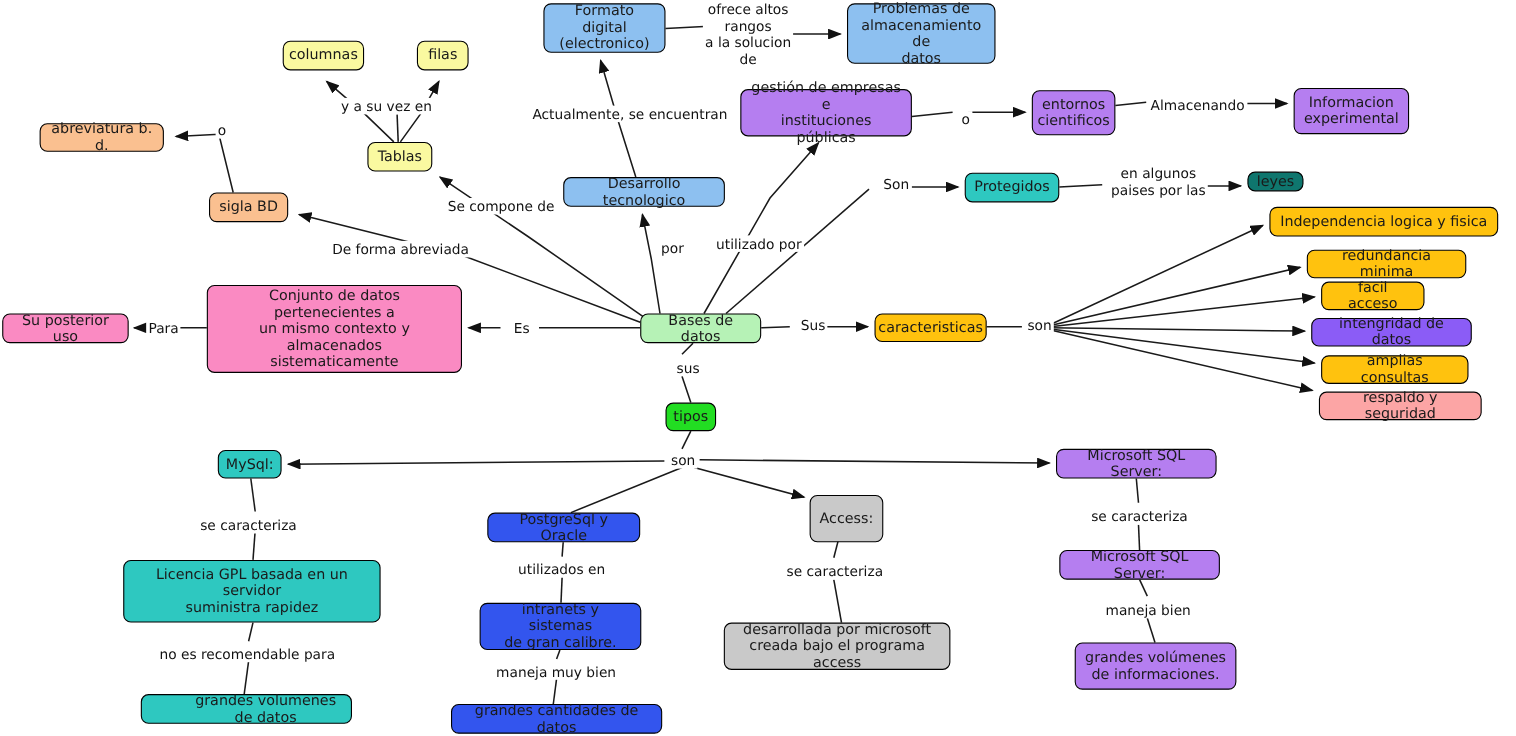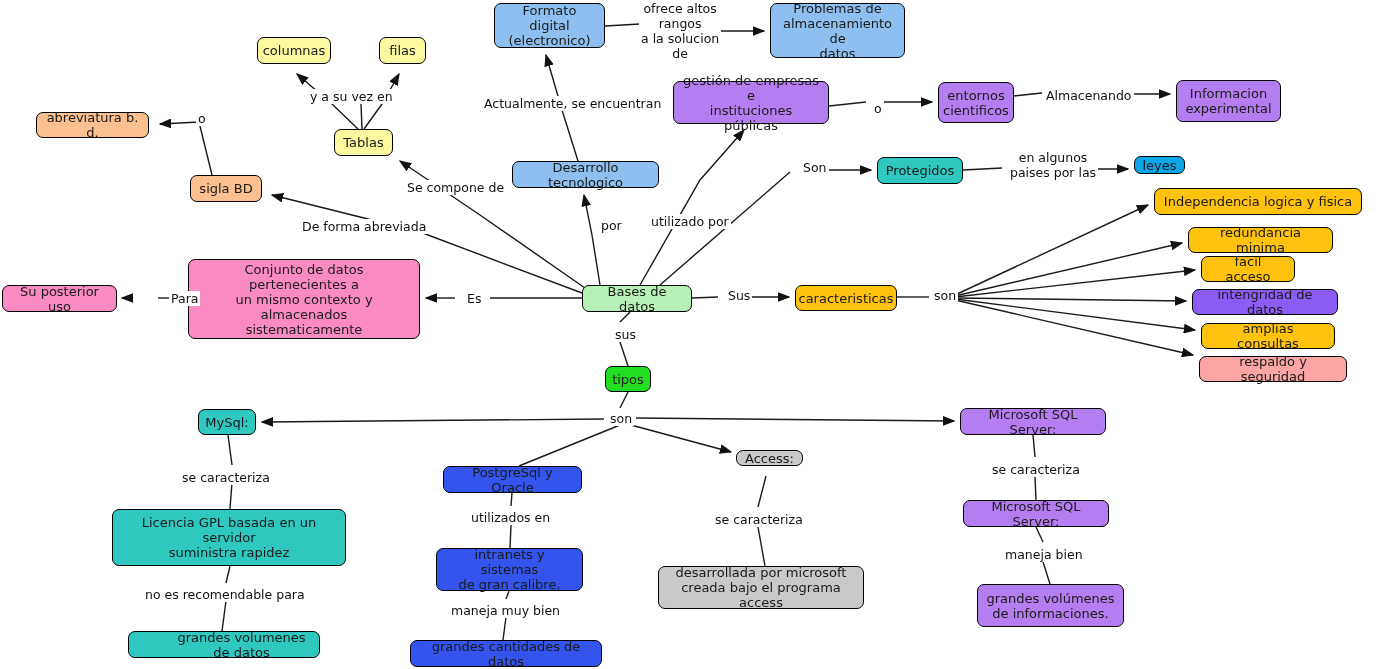--- a/index.html
+++ b/index.html
@@ -130,21 +130,21 @@
 almacenamiento de
 datos</div>
       <div class="node" style="left: 512px; top: 161px; width: 147px; height: 27px; background: rgb(141, 192, 240);">Desarrollo tecnologico</div>
       <div class="node" style="left: 673px; top: 81px; width: 156px; height: 43px; background: rgb(181, 126, 240);">gestión de empresas e
 instituciones públicas</div>
       <div class="node" style="left: 938px; top: 82px; width: 76px; height: 41px; background: rgb(181, 126, 240);">entornos
 cientificos</div>
       <div class="node" style="left: 1176px; top: 80px; width: 105px; height: 42px; background: rgb(181, 126, 240);">Informacion
 experimental</div>
       <div class="node" style="left: 877px; top: 157px; width: 86px; height: 27px; background: rgb(46, 200, 192);">Protegidos</div>
-      <div class="node" style="left: 1134px; top: 156px; width: 51px; height: 18px; background: #0ea5e9;">leyes</div>
+      <div class="node" style="left: 1134px; top: 156px; width: 51px; height: 18px; background: #0f766e;">leyes</div>
       <div class="node" style="left: 1154px; top: 188px; width: 208px; height: 27px; background: rgb(255, 194, 14);">Independencia logica y fisica</div>
       <div class="node" style="left: 1188px; top: 227px; width: 145px; height: 26px; background: rgb(255, 194, 14);">redundancia minima</div>
       <div class="node" style="left: 1201px; top: 256px; width: 94px; height: 26px; background: rgb(255, 194, 14);">facil acceso</div>
       <div class="node" style="left: 1192px; top: 289px; width: 146px; height: 26px; background: #8b5cf6;">intengridad de datos</div>
       <div class="node" style="left: 1201px; top: 323px; width: 134px; height: 26px; background: rgb(255, 194, 14);">amplias consultas</div>
       <div class="node" style="left: 1199px; top: 356px; width: 148px; height: 26px; background: #fca5a5;">respaldo y seguridad</div>
       <div class="node" style="left: 2px; top: 285px; width: 115px; height: 27px; background: rgb(250, 138, 194);">Su posterior uso</div>
       <div class="node" style="left: 188px; top: 259px; width: 232px; height: 80px; background: rgb(250, 138, 194);">Conjunto de datos pertenecientes a
 un mismo contexto y almacenados
 sistematicamente</div>
@@ -152,21 +152,21 @@
       <div class="node" style="left: 795px; top: 285px; width: 102px; height: 26px; background: rgb(255, 194, 14);">caracteristicas</div>
       <div class="node" style="left: 605px; top: 366px; width: 46px; height: 26px; background: rgb(34, 221, 34);">tipos</div>
       <div class="node" style="left: 198px; top: 409px; width: 58px; height: 26px; background: rgb(46, 200, 192);">MySql:</div>
       <div class="node" style="left: 112px; top: 509px; width: 234px; height: 57px; background: rgb(46, 200, 192);">Licencia GPL basada en un servidor
 suministra rapidez</div>
       <div class="node" style="left: 128px; top: 631px; width: 192px; height: 27px; background: rgb(46, 200, 192); padding-left: 43px;">grandes volumenes de datos</div>
       <div class="node" style="left: 443px; top: 466px; width: 139px; height: 27px; background: rgb(51, 85, 238);">PostgreSql y Oracle</div>
       <div class="node" style="left: 436px; top: 548px; width: 147px; height: 43px; background: rgb(51, 85, 238);">intranets y sistemas
 de gran calibre.</div>
       <div class="node" style="left: 410px; top: 640px; width: 192px; height: 27px; background: rgb(51, 85, 238);">grandes cantidades de datos</div>
-      <div class="node" style="left: 736px; top: 450px; width: 67px; height: 16px; background: rgb(201, 201, 201);">Access:</div>
+      <div class="node" style="left: 736px; top: 450px; width: 67px; height: 43px; background: rgb(201, 201, 201);">Access:</div>
       <div class="node" style="left: 658px; top: 566px; width: 206px; height: 43px; background: rgb(201, 201, 201);">desarrollada por microsoft
 creada bajo el programa access</div>
       <div class="node" style="left: 960px; top: 408px; width: 146px; height: 27px; background: rgb(181, 126, 240);">Microsoft SQL Server:</div>
       <div class="node" style="left: 963px; top: 500px; width: 146px; height: 27px; background: rgb(181, 126, 240);">Microsoft SQL Server:</div>
       <div class="node" style="left: 977px; top: 584px; width: 147px; height: 43px; background: rgb(181, 126, 240);">grandes volúmenes
 de informaciones.</div>
     </div>
   <div id="label-layer">
       <div class="label" style="left: 196px; top: 111px;">o</div>
       <div class="label" style="left: 308px; top: 89px;">y a su vez en</div>
@@ -178,21 +178,21 @@
 a la solucion
 de</div>
       <div class="label" style="left: 872px; top: 101px;">o</div>
       <div class="label" style="left: 1044px; top: 88px;">Almacenando</div>
       <div class="label" style="left: 801px; top: 160px;">Son</div>
       <div class="label" style="left: 1008px; top: 150px;">en algunos
 paises por las</div>
       <div class="label" style="left: 599px; top: 218px;">por</div>
       <div class="label" style="left: 649px; top: 214px;">utilizado por</div>
       <div class="label" style="left: 465px; top: 291px;">Es</div>
-      <div class="label" style="left: 133px; top: 291px; margin-left: 36px;">Para</div>
+      <div class="label" style="left: 133px; top: 291px;">Para</div>
       <div class="label" style="left: 726px; top: 288px;">Sus</div>
       <div class="label" style="left: 932px; top: 288px;">son</div>
       <div class="label" style="left: 613px; top: 327px;">sus</div>
       <div class="label" style="left: 608px; top: 411px;">son</div>
       <div class="label" style="left: 180px; top: 470px;">se caracteriza</div>
       <div class="label" style="left: 143px; top: 587px;">no es recomendable para</div>
       <div class="label" style="left: 469px; top: 510px;">utilizados en</div>
       <div class="label" style="left: 449px; top: 603px;">maneja muy bien</div>
       <div class="label" style="left: 713px; top: 512px;">se caracteriza</div>
       <div class="label" style="left: 990px; top: 462px;">se caracteriza</div>

